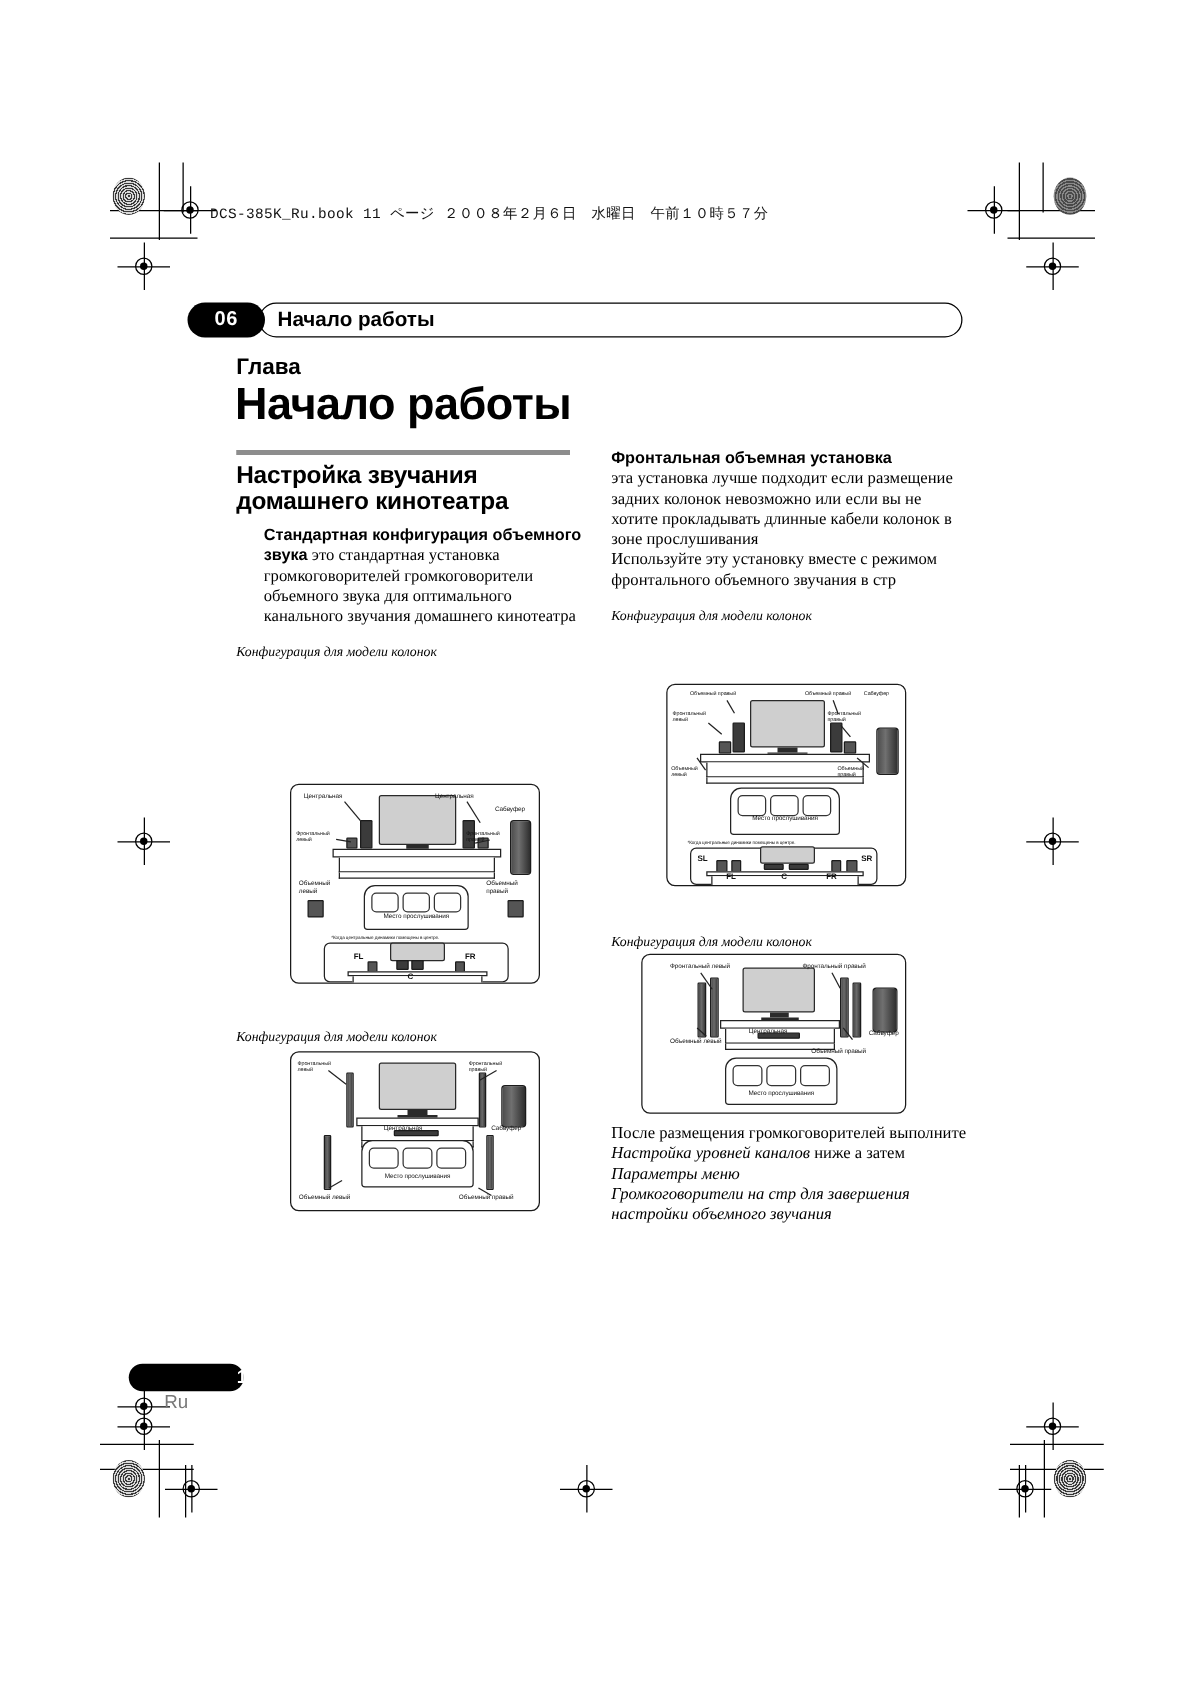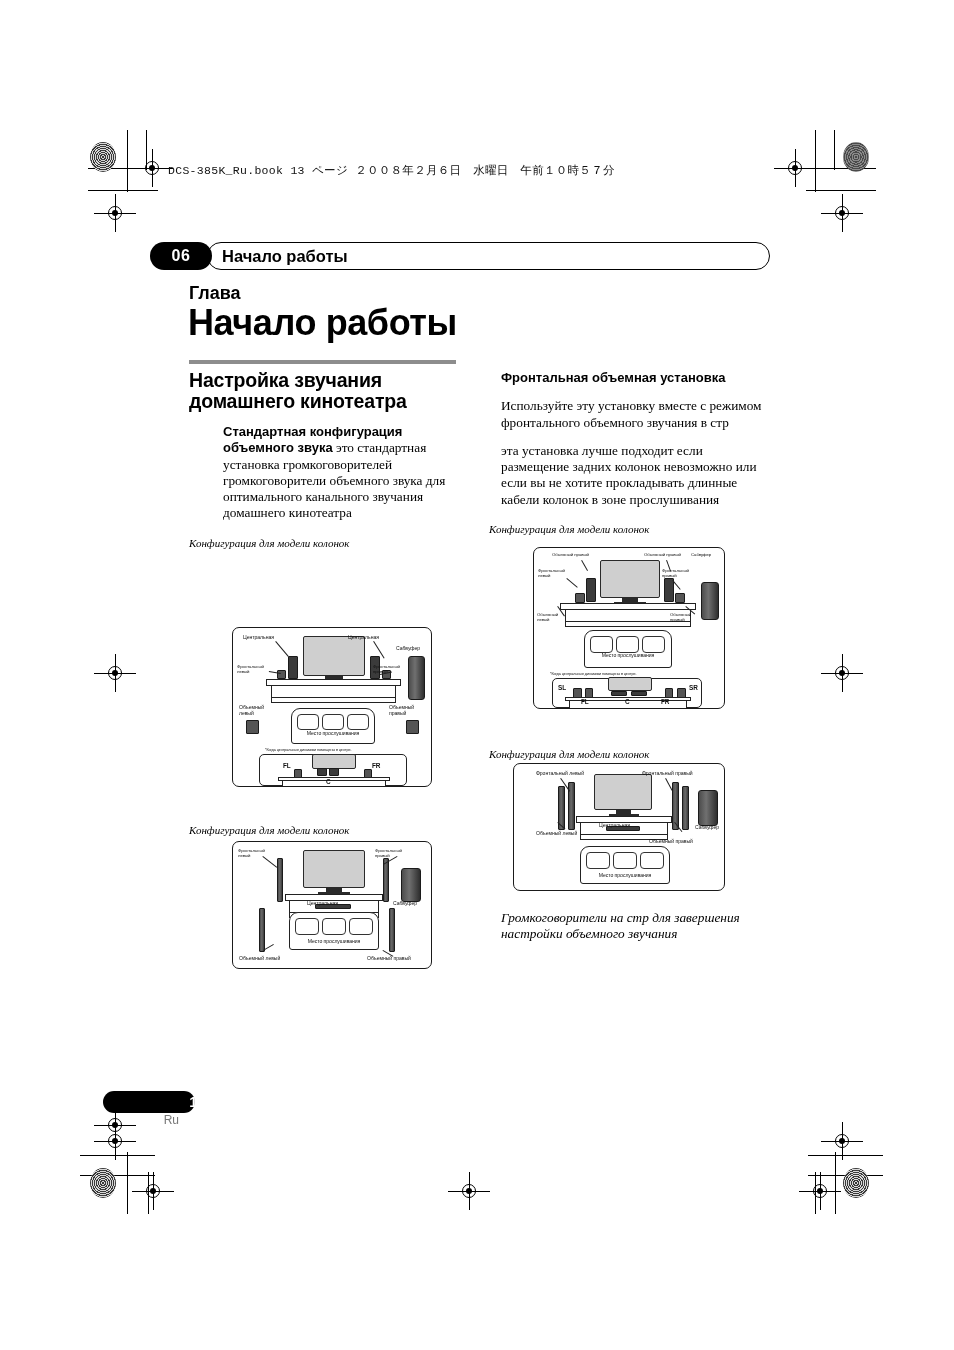--- a/index.html
+++ b/index.html
@@ -153,21 +153,21 @@
 
   h2.sechead {
     font-family: "Liberation Sans", sans-serif;
     font-weight: bold;
     font-size: 19.5px;
     line-height: 21px;
     margin: 0 0 2px 0;
     letter-spacing: -0.2px;
   }
   p.body {
-    margin: 12px;
+    margin: 0;
     font-family: "Liberation Serif", serif;
     font-size: 13.3px;
     line-height: 16.3px;
   }
   .indent {
     margin-left: 22px;
     margin-top: 8px;
   }
   .sublab {
     font-family: "Liberation Sans", sans-serif;
@@ -284,25 +284,25 @@
     box-sizing: border-box;
     color: #fff;
     font-family: "Liberation Sans", sans-serif;
     font-weight: bold;
     font-size: 15px;
   }
   .pagelang {
     position: absolute;
     left: 103px; top: 1113px;
     width: 92px;
-    text-align: right;
+    text-align: center;
     padding-right: 16px;
     box-sizing: border-box;
     font-family: "Liberation Sans", sans-serif;
-    font-size: 12px;
+    font-size: 15px;
     color: #777;
   }
 </style>
 </head>
 <body>
 
 <div>
 
   <div class="cropline" style="left:88px;  top:168px;  width:70px;  height:1.4px;"></div>
   <div class="cropline" style="left:88px;  top:190px;  width:70px;  height:1.4px;"></div>
@@ -396,21 +396,21 @@
       <span class="dot"></span>
     </div>
   <div class="reg wide" style="left:102px; top:1112px;">
       <span class="vl"></span>
       <span class="hl"></span>
       <span class="circ"></span>
       <span class="dot"></span>
     </div>
 </div>
 
-<div class="fileline">DCS-385K_Ru.book   13 ページ   ２００８年２月６日　水曜日　午前１０時５７分</div>
+<div class="fileline">DCS-385K_Ru.book   11 ページ   ２００８年２月６日　水曜日　午前１０時５７分</div>
 
 <div class="chapbar">
   <div class="chappill"></div>
   <div class="chapnum">06</div>
   <div class="chaptitle">Начало работы</div>
 </div>
 
 <div class="glava">Глава</div>
 <div class="bigtitle">Начало работы</div>
 
@@ -515,22 +515,22 @@
   <div class="d-lbl" style="left:56px; top:96px; width:90px; text-align:center;">Место прослушивания</div>
 
   <div class="leader" style="left:30px; top:14px; width:18px; transform:rotate(38deg);"></div>
   <div class="leader" style="left:148px; top:14px; width:16px; transform:rotate(-30deg); transform-origin:100% 0;"></div>
   <div class="leader" style="left:30px; top:108px; width:12px; transform:rotate(-30deg);"></div>
   <div class="leader" style="left:150px; top:108px; width:12px; transform:rotate(30deg);"></div>
 </div>
 
 <div class="col colR">
   <p class="body"><span class="sublab">Фронтальная объемная  установка</span></p>
+  <p class="body">эта установка лучше подходит  если размещение задних колонок невозможно или если вы не хотите прокладывать длинные кабели колонок в зоне прослушивания</p>
   <p class="body">Используйте  эту установку вместе с режимом фронтального объемного звучания в стр</p>
-  <p class="body">эта установка лучше подходит  если размещение задних колонок невозможно или если вы не хотите прокладывать длинные кабели колонок в зоне прослушивания</p>
   <div class="caption">Конфигурация для модели колонок</div>
 </div>
 
 <div class="diagram" style="left:533px; top:547px; width:192px; height:162px;">
 
   <div class="tv" style="left:66px; top:12px; width:60px; height:38px;"></div>
   <div class="tv-stand" style="left:88px; top:50px; width:16px; height:4px;"></div>
   <div class="tv-stand" style="left:80px; top:54px; width:32px; height:3px;"></div>
 
   <div class="spk dark" style="left:52px; top:30px; width:10px; height:24px;"></div>
@@ -618,18 +618,21 @@
   <div class="d-lbl" style="left:135px; top:74px;">Объемный правый</div>
   <div class="d-lbl" style="left:66px; top:108px; width:90px; text-align:center;">Место прослушивания</div>
 
   <div class="leader" style="left:47px; top:14px; width:16px; transform:rotate(55deg);"></div>
   <div class="leader" style="left:152px; top:14px; width:14px; transform:rotate(62deg);"></div>
   <div class="leader" style="left:44px; top:58px; width:10px; transform:rotate(42deg);"></div>
   <div class="leader" style="left:161px; top:58px; width:12px; transform:rotate(52deg);"></div>
 </div>
 
 <div class="col" style="left:489px; top:898px; width:290px;">
+  <p class="body">
+    <span>После размещения громкоговорителей выполните </span><span class="italic">Настройка уровней каналов</span><span> ниже  а затем </span><span class="italic">Параметры меню</span>
+  </p>
   <p class="body"><span class="italic"> Громкоговорители  на стр      для завершения настройки объемного звучания</span></p>
 </div>
 
 <div class="pagepill"></div>
 <div class="pagenum">10</div>
 <div class="pagelang">Ru</div>
 
 </body></html>

